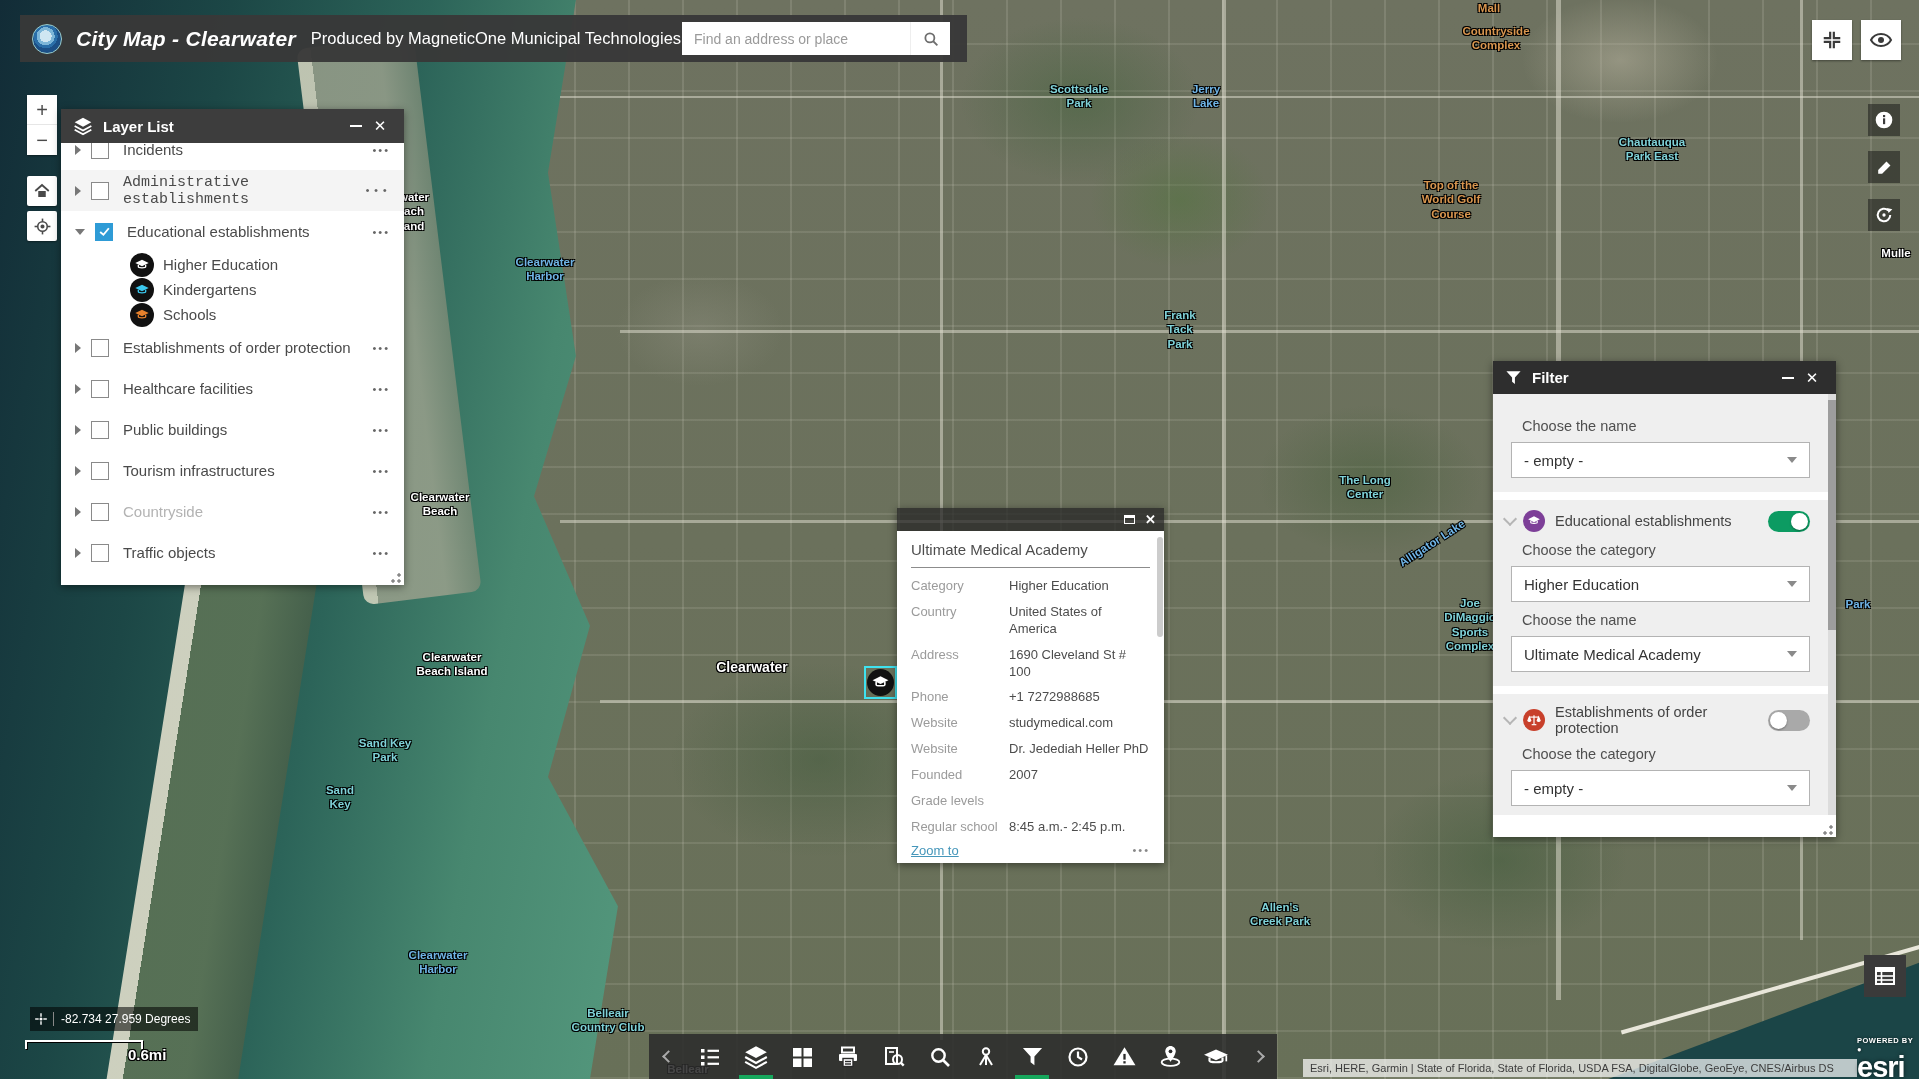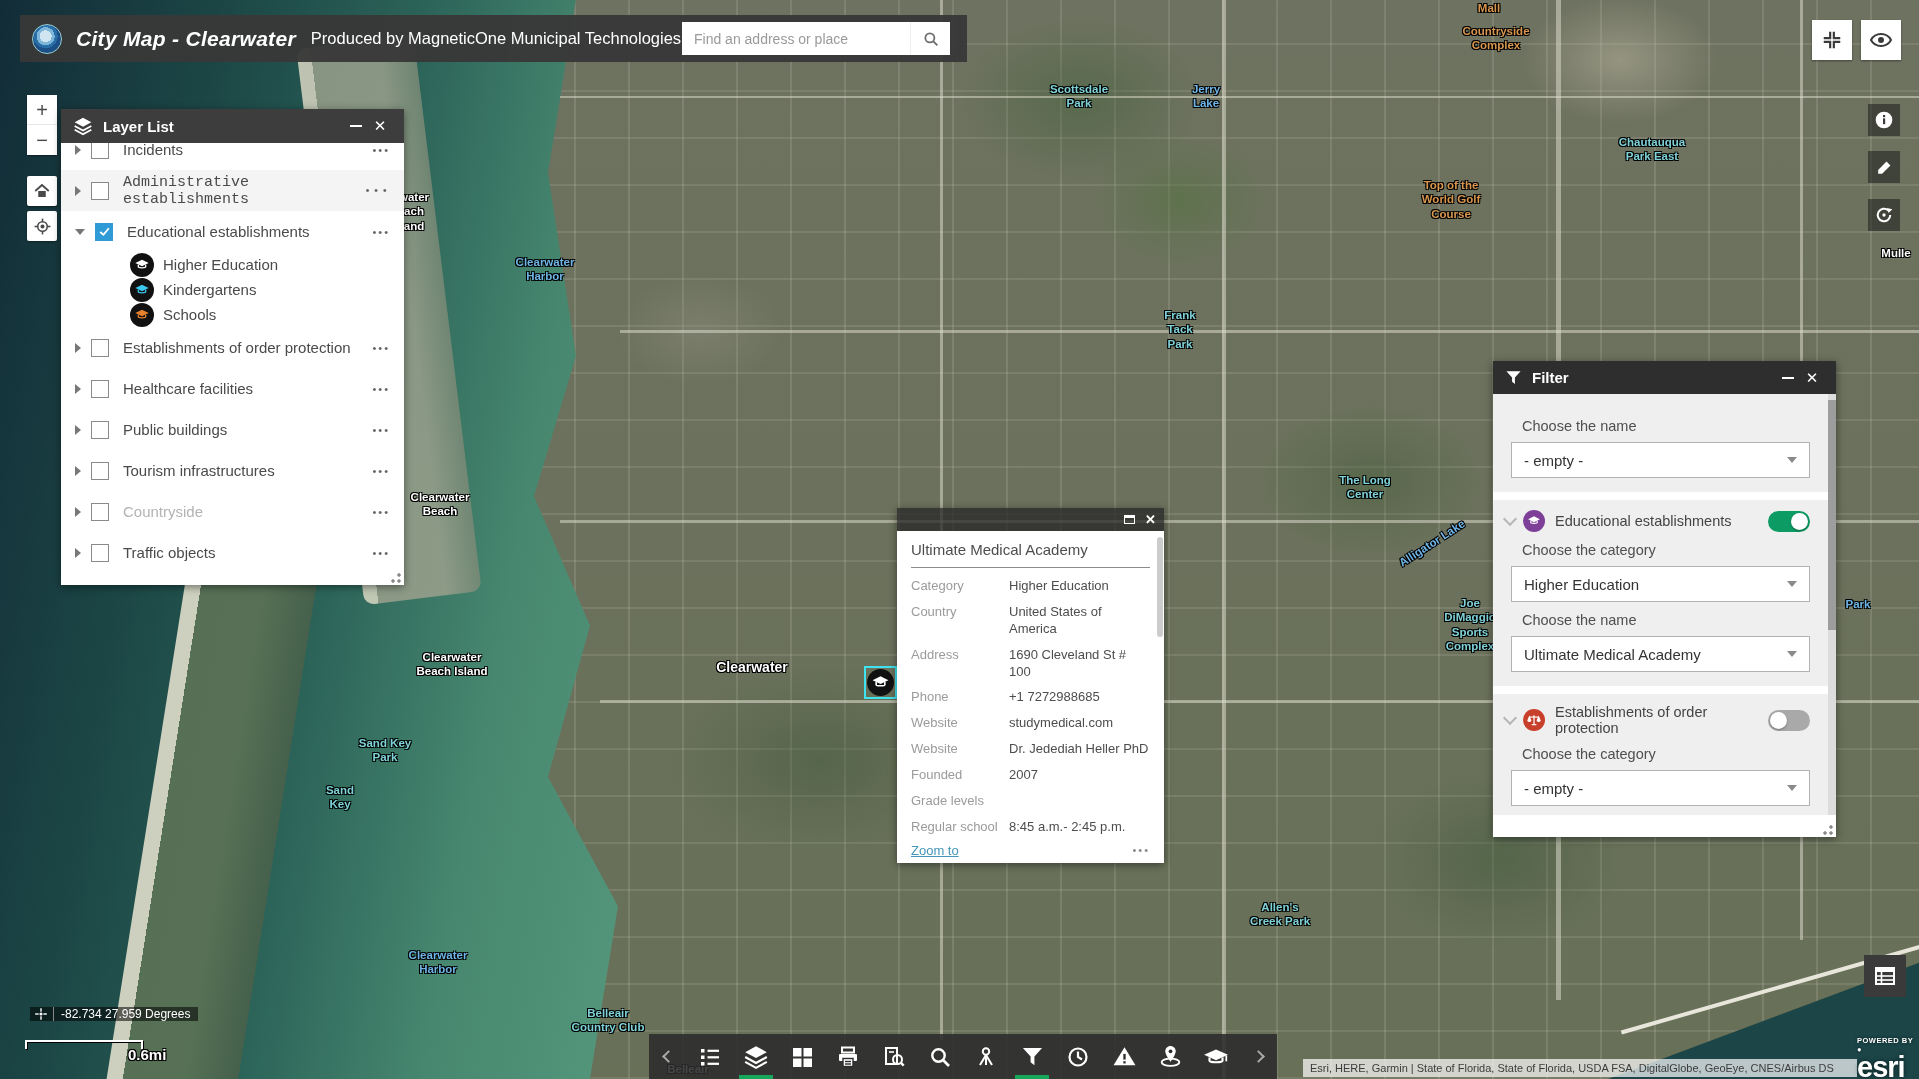--- a/index.html
+++ b/index.html
@@ -144,21 +144,21 @@
   .tb-chev { width:9px; height:9px; border-right:2.5px solid #aaa; border-bottom:2.5px solid #aaa; }
   .tb-chev.l { transform:rotate(135deg); } .tb-chev.r { transform:rotate(-45deg); }
 
   
   .edge-btn { position:absolute; left:1868px; width:32px; height:32px; background:rgba(20,20,20,.5);
     border:0; cursor:pointer; display:flex; align-items:center; justify-content:center; }
   .table-btn { position:absolute; left:1864px; top:955px; width:42px; height:42px; background:#3a3a3a;
     border:0; cursor:pointer; display:flex; align-items:center; justify-content:center; }
 
   
-  .coords { position:absolute; left:30px; top:1007px; height:14px; background:rgba(0,0,0,.55);
+  .coords { position:absolute; left:30px; top:1007px; height:24px; background:rgba(0,0,0,.55);
     display:flex; align-items:center; color:#fff; font-size:12px; padding:0 8px 0 4px; }
   .coords .divl { width:1px; height:14px; background:#888; margin:0 7px 0 5px; }
   .scalebar { position:absolute; left:25px; top:1040px; width:118px; height:9px;
     border-top:2px solid #fff; border-left:2px solid #fff; border-right:2px solid #fff;
     filter:drop-shadow(1px 1px 0 #000); }
   .scale-lbl { position:absolute; left:128px; top:1046px; font-size:15px; font-weight:bold; color:#fff;
     text-shadow:-1px -1px 0 #000,1px -1px 0 #000,-1px 1px 0 #000,1px 1px 0 #000; }
   .attrib { position:absolute; left:1303px; top:1059px; width:554px; height:18px;
     background:rgba(255,255,255,.7); color:#3c3c3c; font-size:11px; line-height:18px; padding:0 7px;
     white-space:nowrap; overflow:hidden; }

